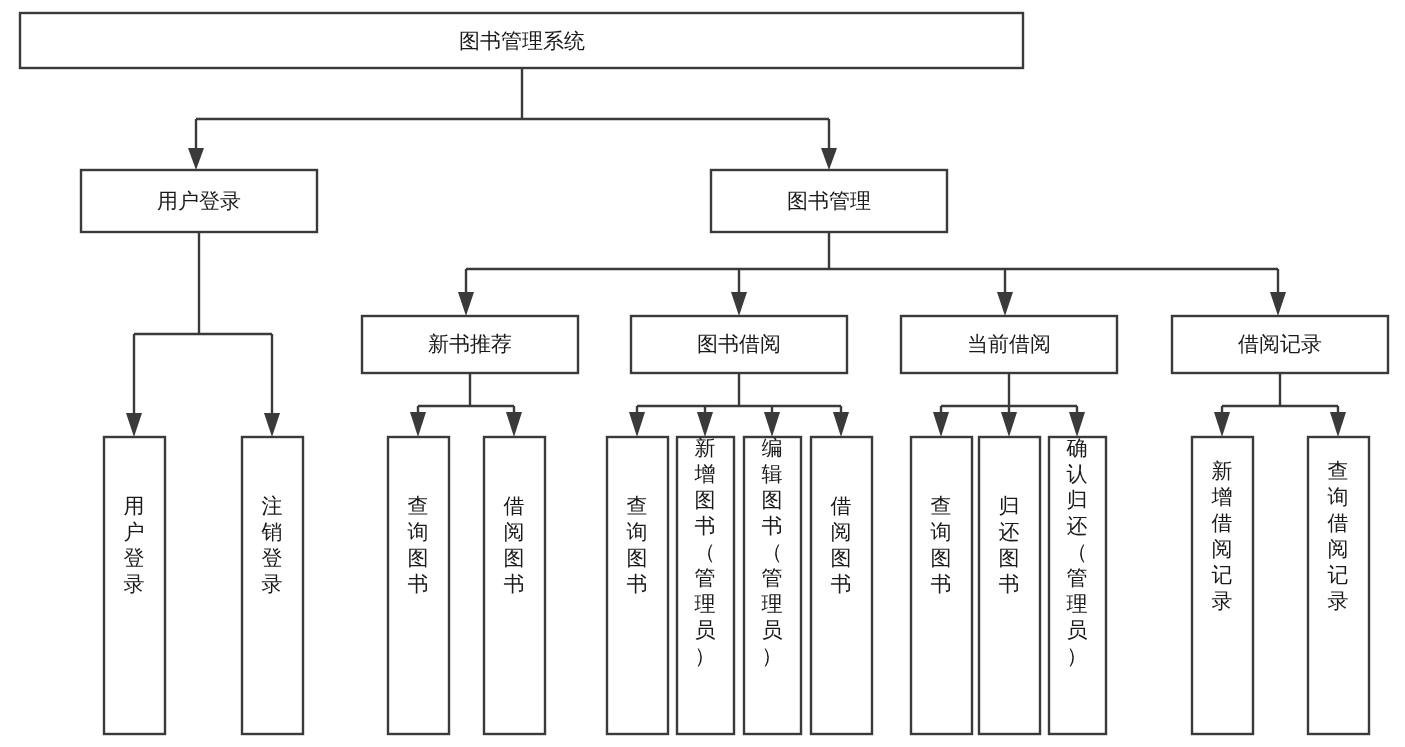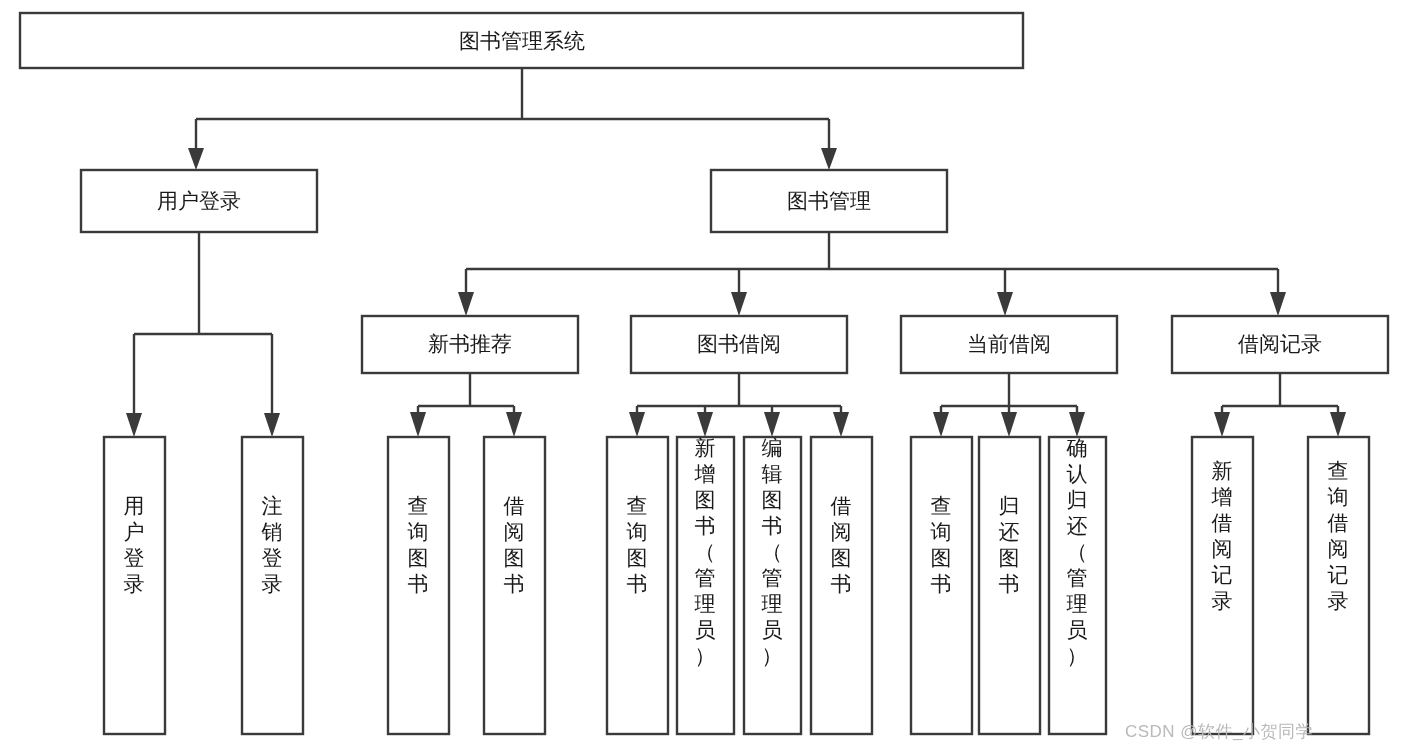--- a/index.html
+++ b/index.html
@@ -11,21 +11,20 @@
     width: 1405px;
     height: 747px;
     font-family: "Liberation Sans", "DejaVu Sans", sans-serif;
     overflow: hidden;
     position: relative;
   }
   #diagram-root {
     position: relative;
     width: 1305px;
     height: 747px;
-    padding-left: 18px;
   }
   svg#flow-svg {
     position: absolute;
     left: 0;
     top: 0;
     width: 1405px;
     height: 747px;
     display: block;
   }
   .node-box {
@@ -232,14 +231,13 @@
       <text class="node-label-vertical" x="1222" y="478"><tspan x="1222" dy="0">新</tspan><tspan x="1222" dy="26">增</tspan><tspan x="1222" dy="26">借</tspan><tspan x="1222" dy="26">阅</tspan><tspan x="1222" dy="26">记</tspan><tspan x="1222" dy="26">录</tspan></text>
     </g>
 
     <g>
       <rect class="node-box" x="1308" y="437" width="61" height="297"></rect>
       <text class="node-label-vertical" x="1338" y="478"><tspan x="1338" dy="0">查</tspan><tspan x="1338" dy="26">询</tspan><tspan x="1338" dy="26">借</tspan><tspan x="1338" dy="26">阅</tspan><tspan x="1338" dy="26">记</tspan><tspan x="1338" dy="26">录</tspan></text>
     </g>
 
   </svg>
 
-  <div class="watermark-text">CSDN @软件_小贺同学</div>
 </div>
 
 </body></html>

